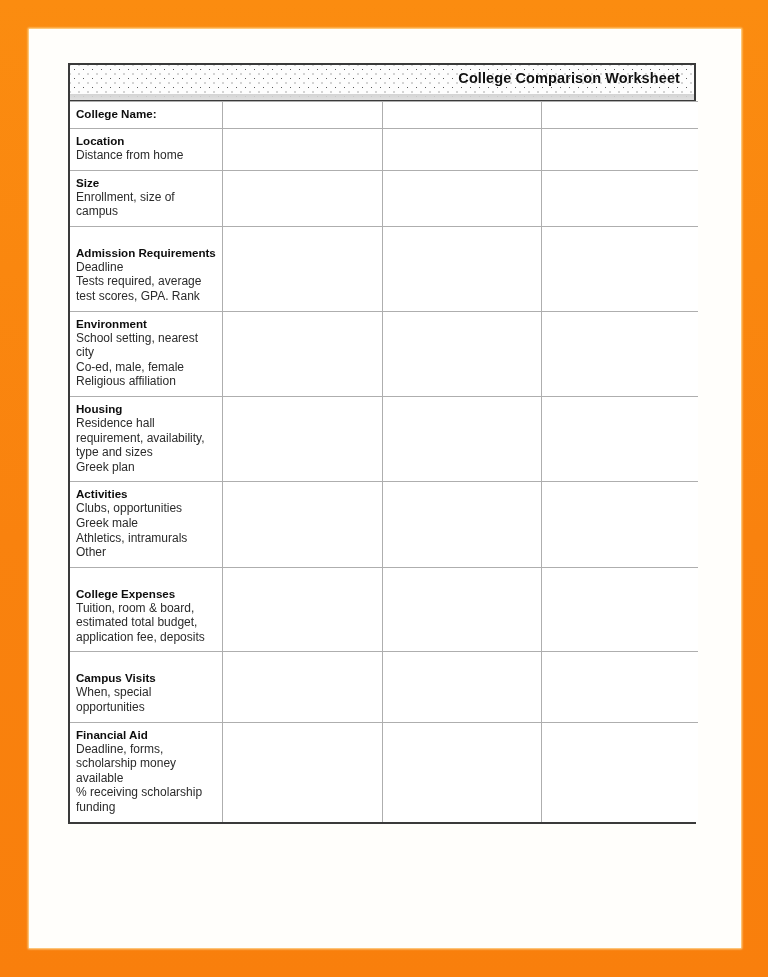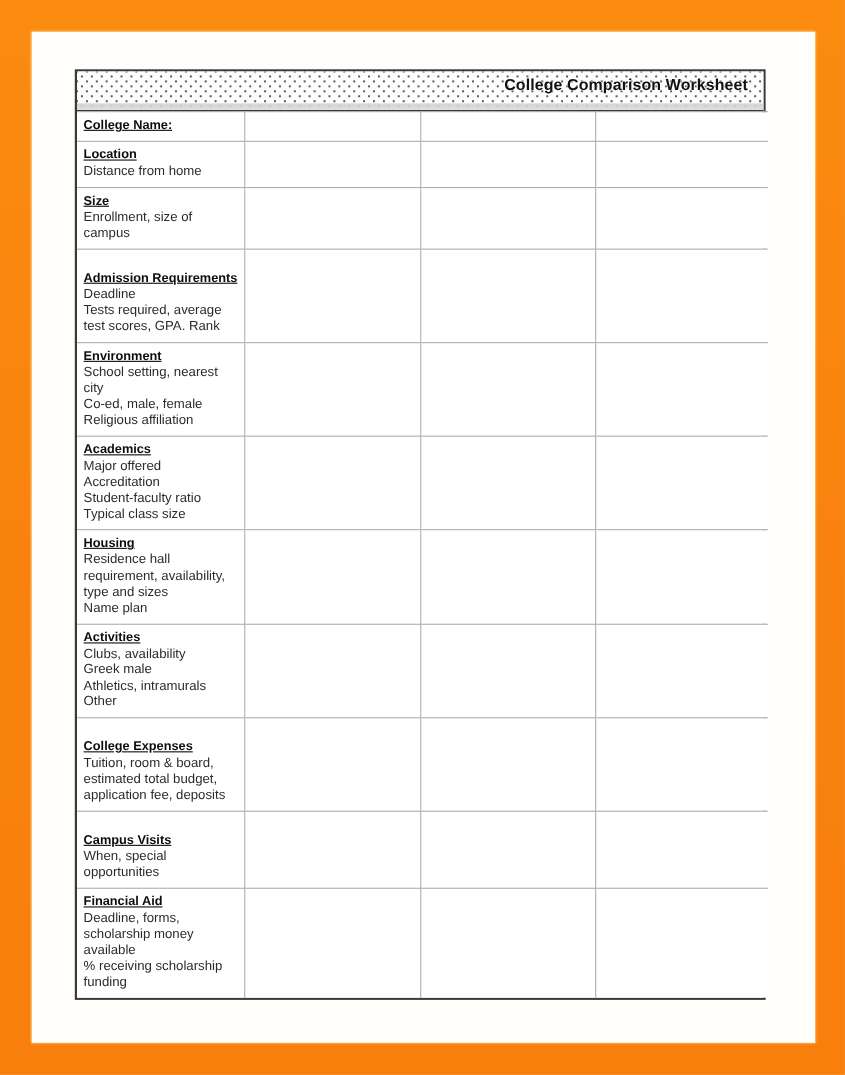--- a/index.html
+++ b/index.html
@@ -96,21 +96,20 @@
   .col-a { width: 160px; }
   .col-b { width: 159px; }
   .col-c { width: 157px; }
 
   .r-title {
     font-size: 11.6px;
     font-weight: bold;
     color: #0d0d0d;
     line-height: 14px;
     white-space: nowrap;
-    text-decoration: underline;
   }
   .r-sub {
     font-size: 12px;
     color: #2b2b2b;
     line-height: 14.6px;
   }
   .pad-top { padding-top: 19px !important; }
 
   
   td.label.name-row {
@@ -183,46 +182,34 @@
                 <div class="r-sub">School setting, nearest city</div>
                 <div class="r-sub">Co-ed, male, female</div>
                 <div class="r-sub">Religious affiliation</div>
               </td>
               <td>&nbsp;</td>
               <td>&nbsp;</td>
               <td>&nbsp;</td>
             </tr>
             <tr>
               <td class="label">
-                <div class="r-title">Academics</div>
-                <div class="r-sub">Major offered</div>
-                <div class="r-sub">Accreditation</div>
-                <div class="r-sub">Student-faculty ratio</div>
-                <div class="r-sub">Typical class size</div>
-              </td>
-              <td>&nbsp;</td>
-              <td>&nbsp;</td>
-              <td>&nbsp;</td>
-            </tr>
-            <tr>
-              <td class="label">
                 <div class="r-title">Housing</div>
                 <div class="r-sub">Residence hall</div>
                 <div class="r-sub">requirement, availability,</div>
                 <div class="r-sub">type and sizes</div>
-                <div class="r-sub">Name plan</div>
+                <div class="r-sub">Greek plan</div>
               </td>
               <td>&nbsp;</td>
               <td>&nbsp;</td>
               <td>&nbsp;</td>
             </tr>
             <tr>
               <td class="label">
                 <div class="r-title">Activities</div>
-                <div class="r-sub">Clubs, availability</div>
+                <div class="r-sub">Clubs, opportunities</div>
                 <div class="r-sub">Greek male</div>
                 <div class="r-sub">Athletics, intramurals</div>
                 <div class="r-sub">Other</div>
               </td>
               <td>&nbsp;</td>
               <td>&nbsp;</td>
               <td>&nbsp;</td>
             </tr>
             <tr>
               <td class="label pad-top">

